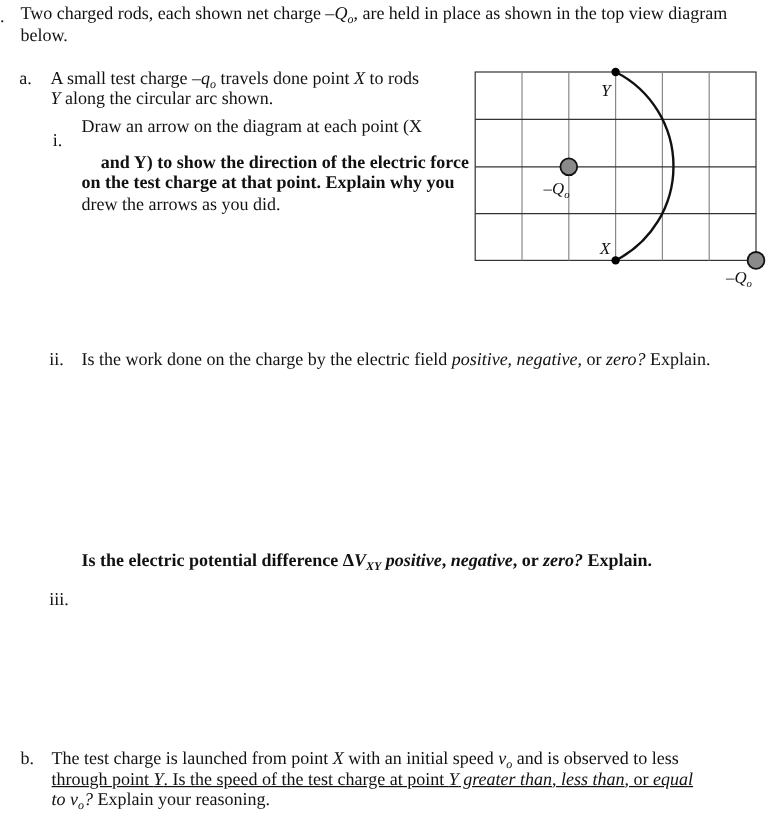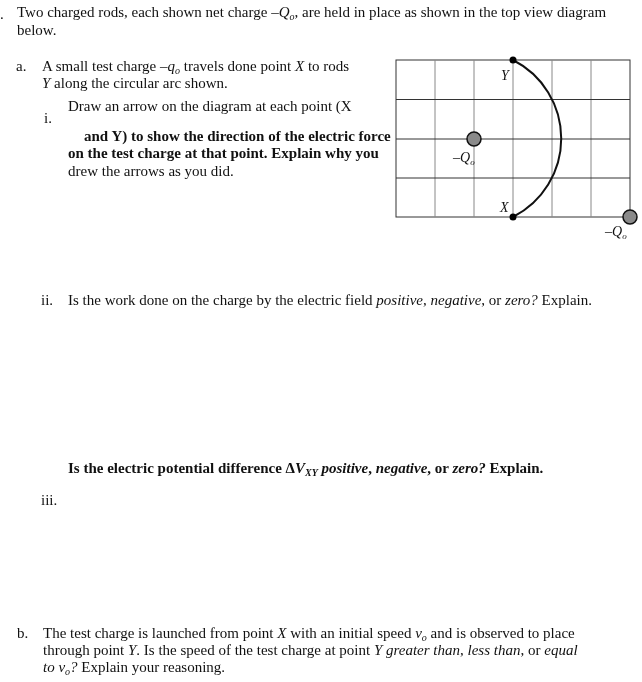--- a/index.html
+++ b/index.html
@@ -66,20 +66,20 @@
   <span>Is the work done on the charge by the electric field </span><i>positive</i><span>, </span><i>negative</i><span>, or </span><i>zero?</i><span>  Explain.</span>
 </div>
 
 <span class="num" style="left:41px; top:448px;margin-top:44px;">iii.</span>
 <div class="abs" style="left:68px; top:460px;font-weight:bold;">
   <span>Is the electric potential difference Δ</span><i>V</i><sub class="it">XY</sub><i> positive</i><span>, </span><i>negative</i><span>, or </span><i>zero?</i><span>  Explain.</span>
 </div>
 
 <span class="num" style="left:17px; top:625px;">b.</span>
 <div class="abs" style="left:43px; top:625px;">
-  <span>The test charge is launched from point </span><i>X</i><span> with an initial speed </span><i>v</i><sub class="it">o</sub><span> and is observed to place</span>
+  <span>The test charge is launched from point </span><i>X</i><span> with an initial speed </span><i>v</i><sub class="it">o</sub><span> and is observed to less</span>
 </div>
-<div class="abs" style="left:43px; top:642px;">
+<div class="abs" style="left:43px; top:642px;text-decoration:underline;">
   <span>through point </span><i>Y</i><span>.  Is the speed of the test charge at point </span><i>Y</i><i> greater than</i><span>, </span><i>less than</i><span>, or </span><i>equal</i>
 </div>
 <div class="abs" style="left:43px; top:659px;text-align:center;">
   <i>to </i><i>v</i><sub class="it">o</sub><i>?</i><span>  Explain your reasoning.</span>
 </div>
 
 </body></html>

